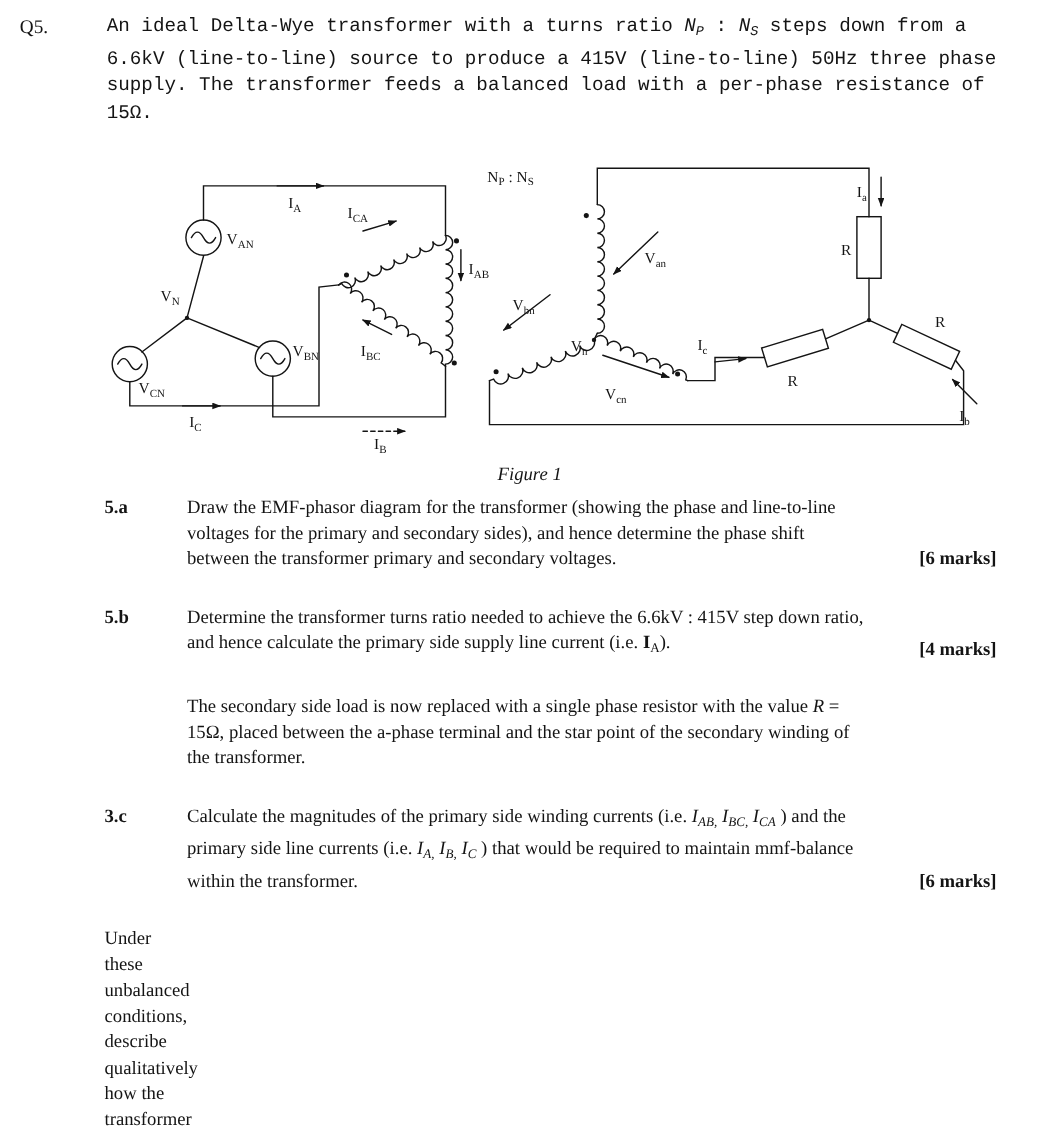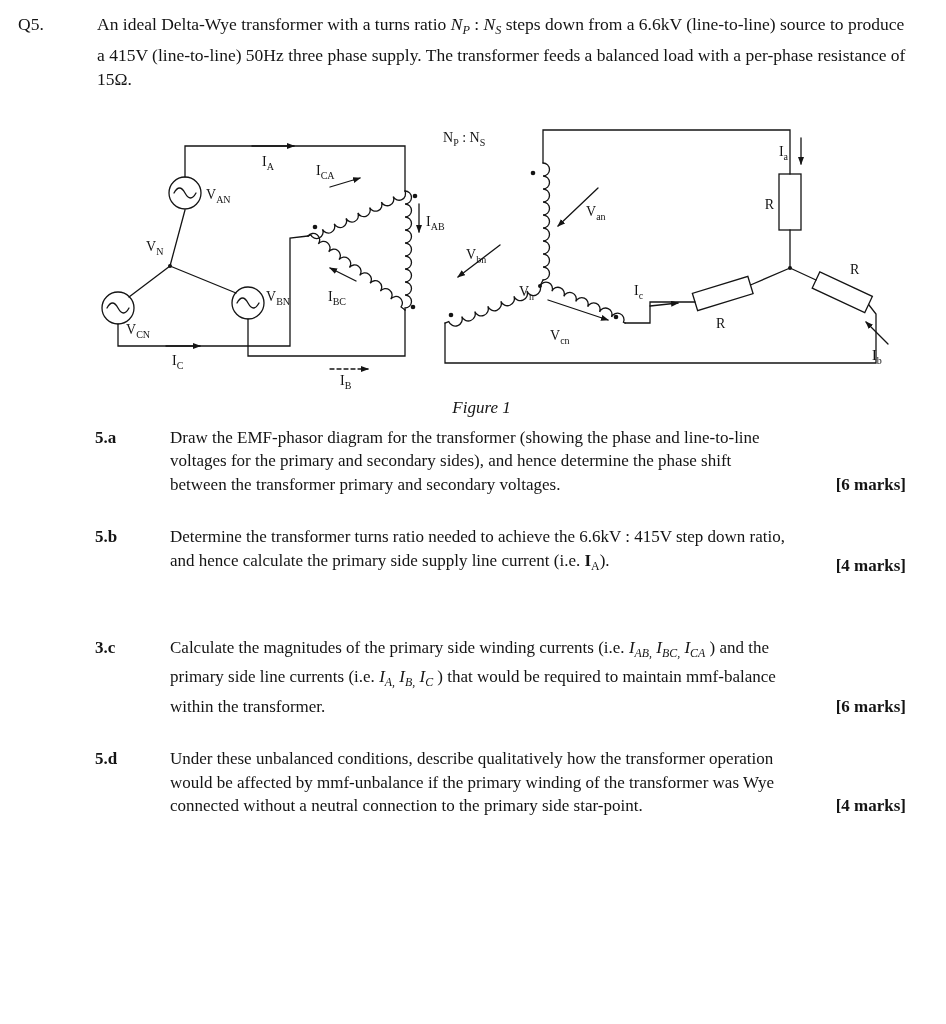--- a/index.html
+++ b/index.html
@@ -4,21 +4,21 @@
 <style>
   html,body{margin:0;padding:0;}
   body{
     width:946px;height:1024px;background:#ffffff;color:#141414;
     font-family:"Liberation Serif", serif;
     -webkit-font-smoothing:antialiased;
     overflow:hidden;
   }
   .q-header{display:flex;padding:12px 40px 0 18px;font-size:17.5px;line-height:24.5px;}
   .q-num{font-weight:400;width:79px;flex:none;}
-  .q-intro{width:810px;}
+  .q-intro{width:810px;font-family:Liberation Mono, monospace;}
   .figure-wrap{margin-top:26px;}
   svg{display:block;}
   .figure-caption{text-align:center;font-style:italic;font-size:17px;margin-top:2px;padding-left:17px;}
   .parts{margin-top:8px;}
   .part{
     display:grid;grid-template-columns:75px 622px 1fr;
     padding:0 40px 0 95px;margin-bottom:29px;
     font-size:17px;line-height:23.5px;
   }
   .part-label{font-weight:700;}
@@ -153,29 +153,29 @@
     </div>
 
     <div class="part">
       <div class="part-label">5.b</div>
       <div class="part-text"><span>Determine the transformer turns ratio needed to achieve the 6.6kV : 415V step down ratio, and hence calculate the primary side supply line current (i.e. </span><span class="s-b">I</span><span class="s-sub">A</span><span>).</span></div>
       <div class="part-marks">[4 marks]</div>
     </div>
 
     <div class="part">
       <div class="part-label"></div>
+      <div class="part-text"><span>The secondary side load is now replaced with a single phase resistor with the value </span><span class="s-i">R</span><span> = 15Ω, placed between the a-phase terminal and the star point of the secondary winding of the transformer.</span></div>
       <div class="part-marks"></div>
     </div>
 
     <div class="part">
       <div class="part-label">3.c</div>
       <div class="part-text"><span>Calculate the magnitudes of the primary side winding currents (i.e. </span><span class="s-i">I</span><span class="s-subi">AB,</span><span> </span><span class="s-i">I</span><span class="s-subi">BC,</span><span> </span><span class="s-i">I</span><span class="s-subi">CA</span><span> ) and the primary side line currents (i.e. </span><span class="s-i">I</span><span class="s-subi">A,</span><span> </span><span class="s-i">I</span><span class="s-subi">B,</span><span> </span><span class="s-i">I</span><span class="s-subi">C</span><span> ) that would be required to maintain mmf-balance within the transformer.</span></div>
       <div class="part-marks">[6 marks]</div>
     </div>
 
     <div class="part">
-      <div class="part-label">5.d</div>
       <div class="part-text"><span>Under these unbalanced conditions, describe qualitatively how the transformer operation would be affected by mmf-unbalance if the primary winding of the transformer was Wye connected without a neutral connection to the primary side star-point.</span></div>
       <div class="part-marks">[4 marks]</div>
     </div>
 
   </div>
 </div>
 
 </body></html>

